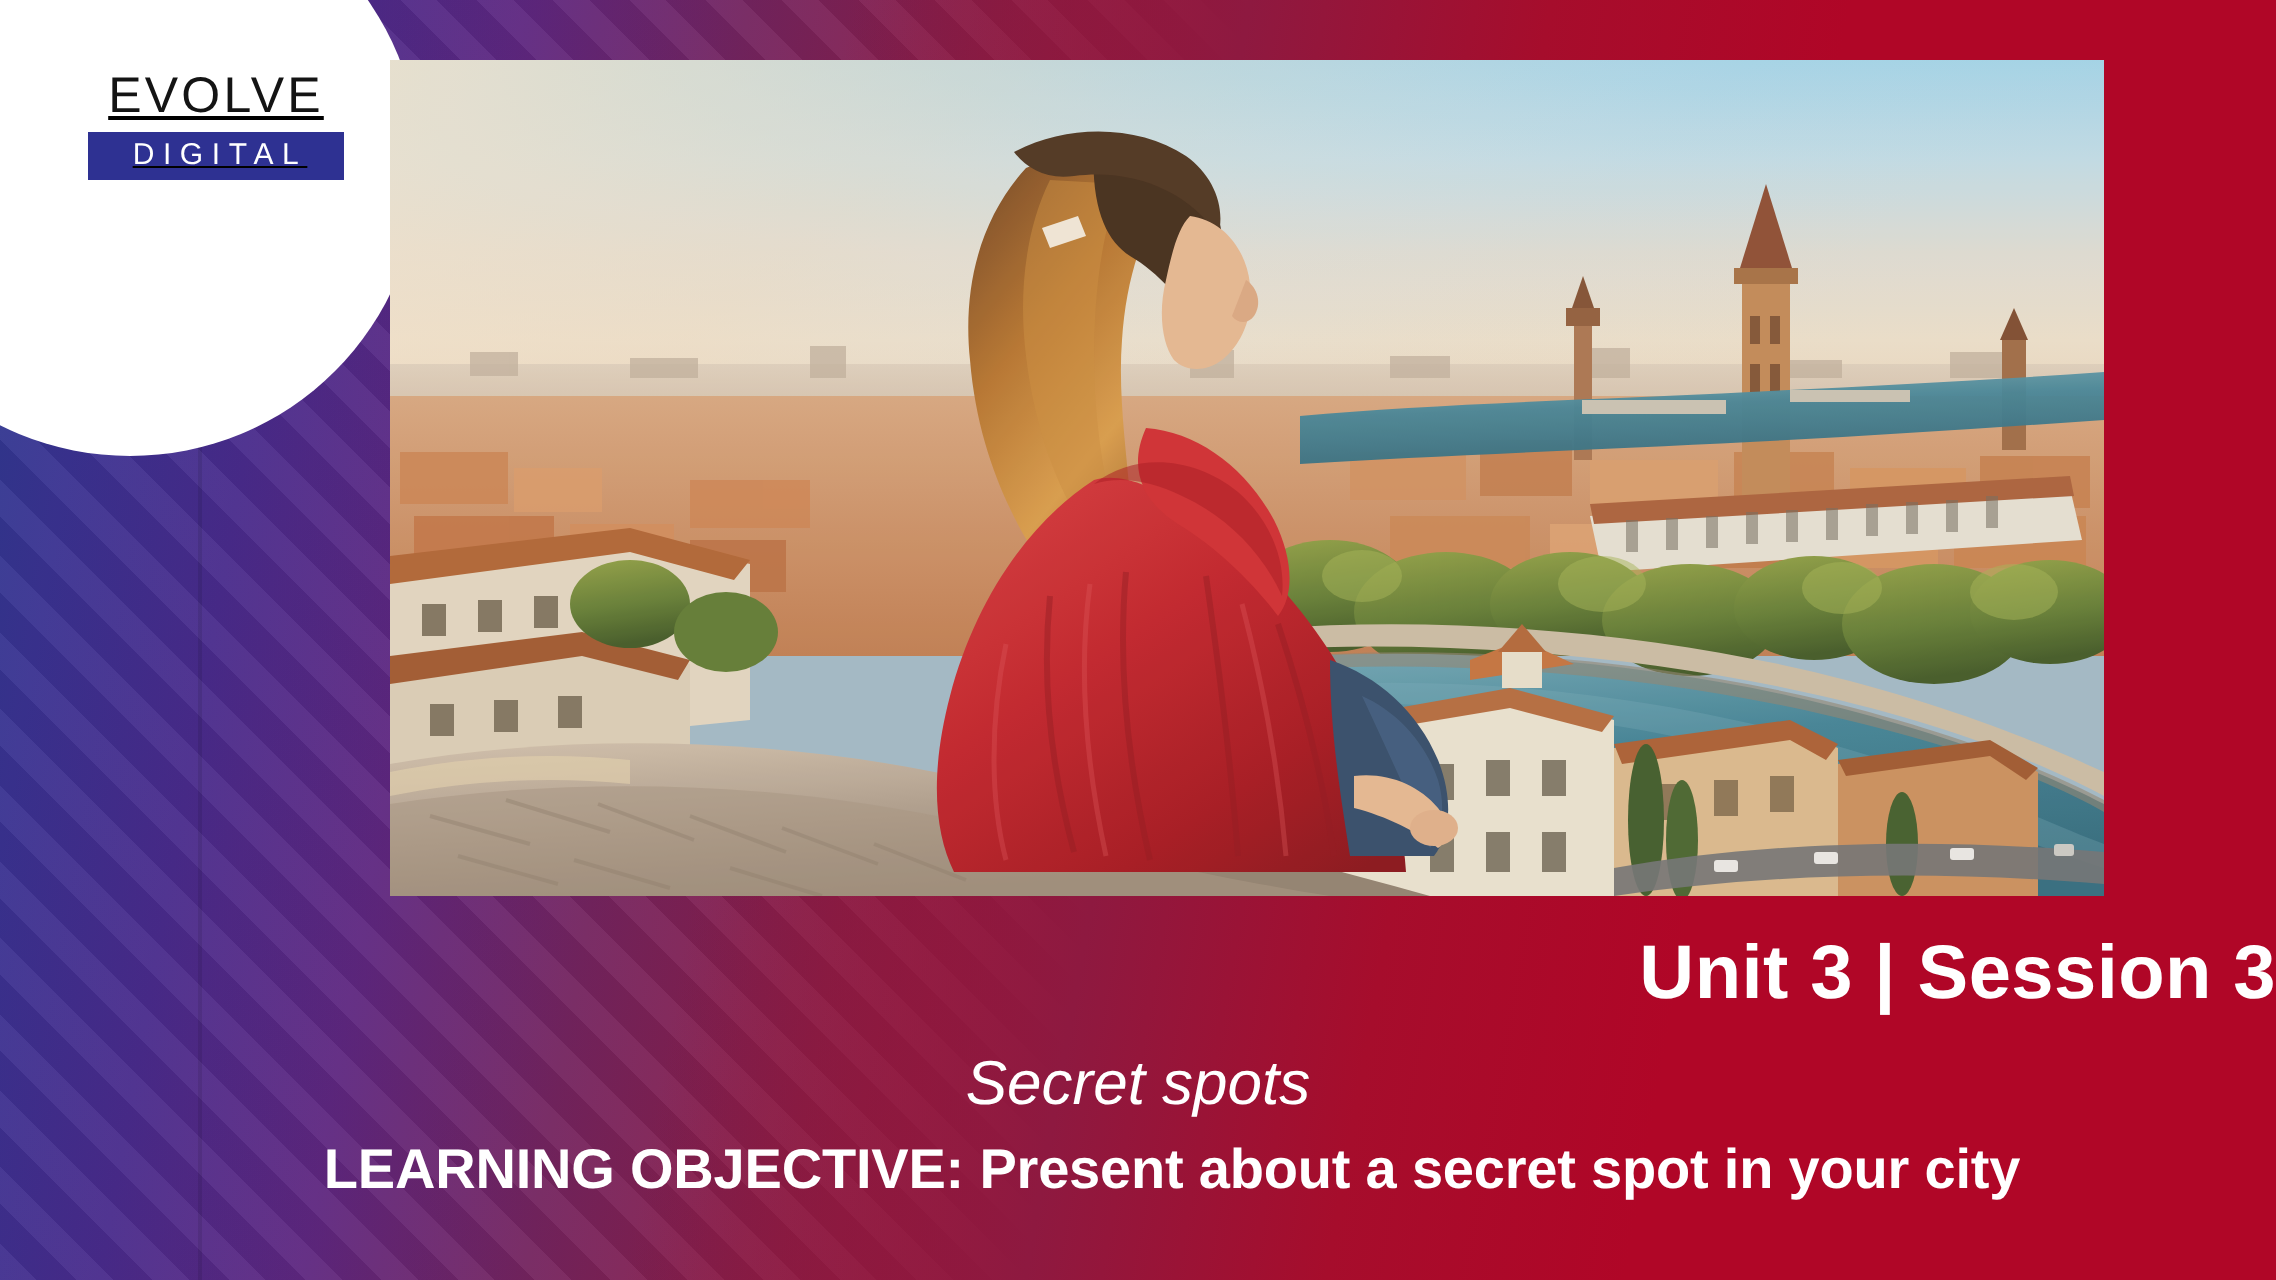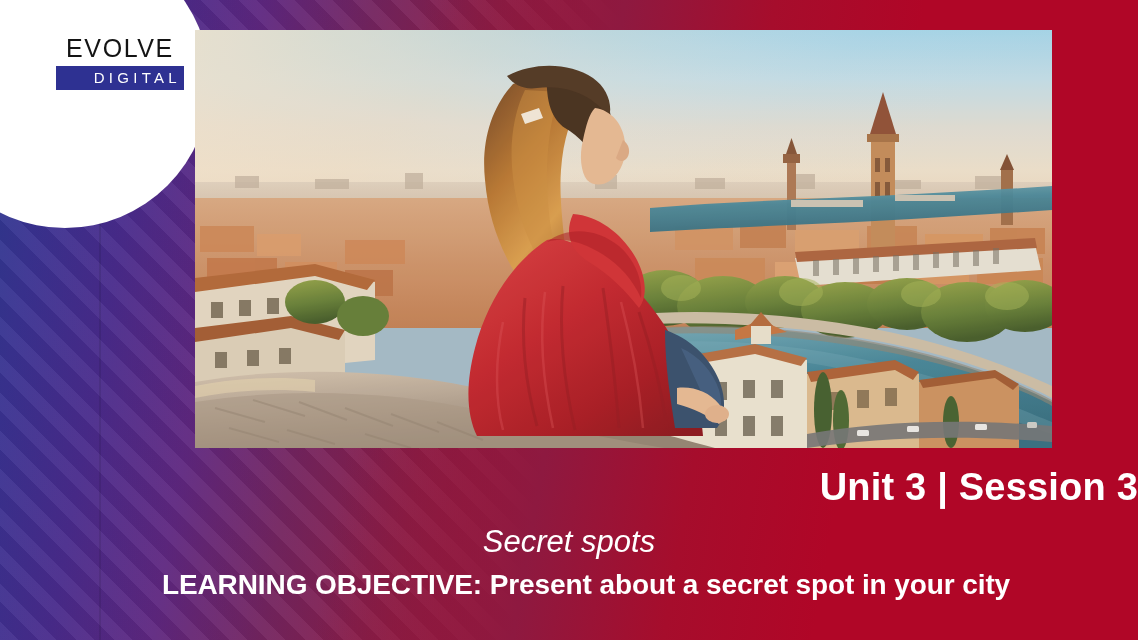--- a/index.html
+++ b/index.html
@@ -61,22 +61,23 @@
   
   .logo-circle {
     position:absolute;
     left:-80px; top:-62px;
     width:290px; height:290px;
     border-radius:50%;
     background:#FFFFFF;
   }
   .logo-block {
     position:absolute;
-    left:56px; top:36px;
+    left:44px; top:36px;
     width:128px;
+    text-decoration:underline;
   }
   .logo-evolve {
     font-family:"Liberation Sans", sans-serif;
     font-size:25px;
     font-weight:400;
     letter-spacing:1.6px;
     color:#141414;
     line-height:1;
     text-align:center;
     white-space:nowrap;
@@ -89,21 +90,20 @@
   }
   .logo-digital {
     font-family:"Liberation Sans", sans-serif;
     font-size:15px;
     font-weight:400;
     letter-spacing:4.3px;
     color:#FFFFFF;
     line-height:1;
     white-space:nowrap;
     padding-left:4px;
-    text-align:right;
   }
 
   
   .hero-photo {
     position:absolute;
     left:195px; top:30px;
     width:857px; height:418px;
     overflow:hidden;
     background:#9fb8c9;
   }

